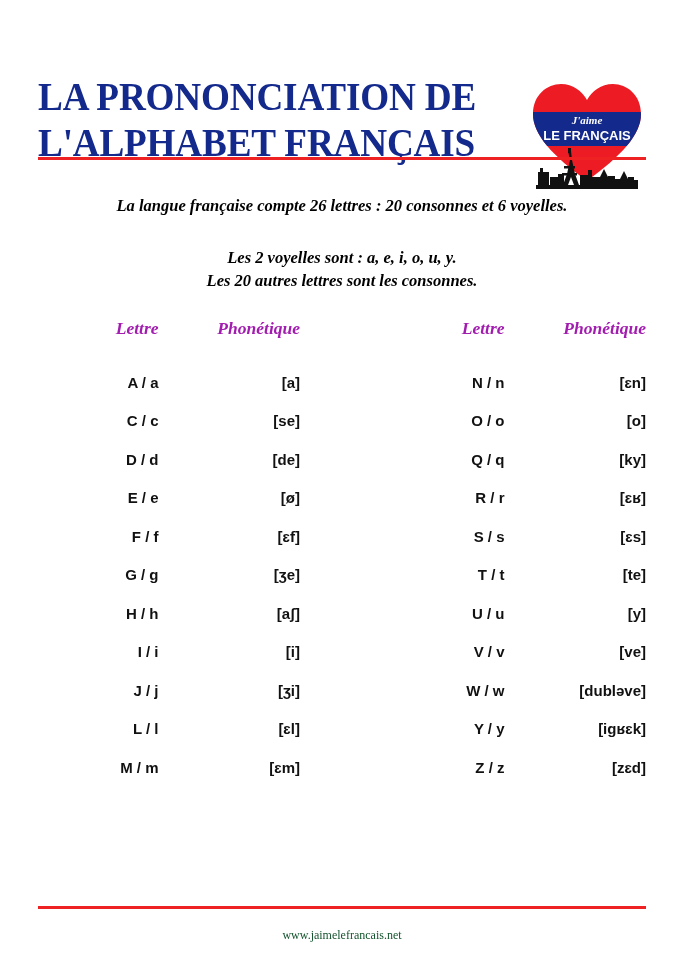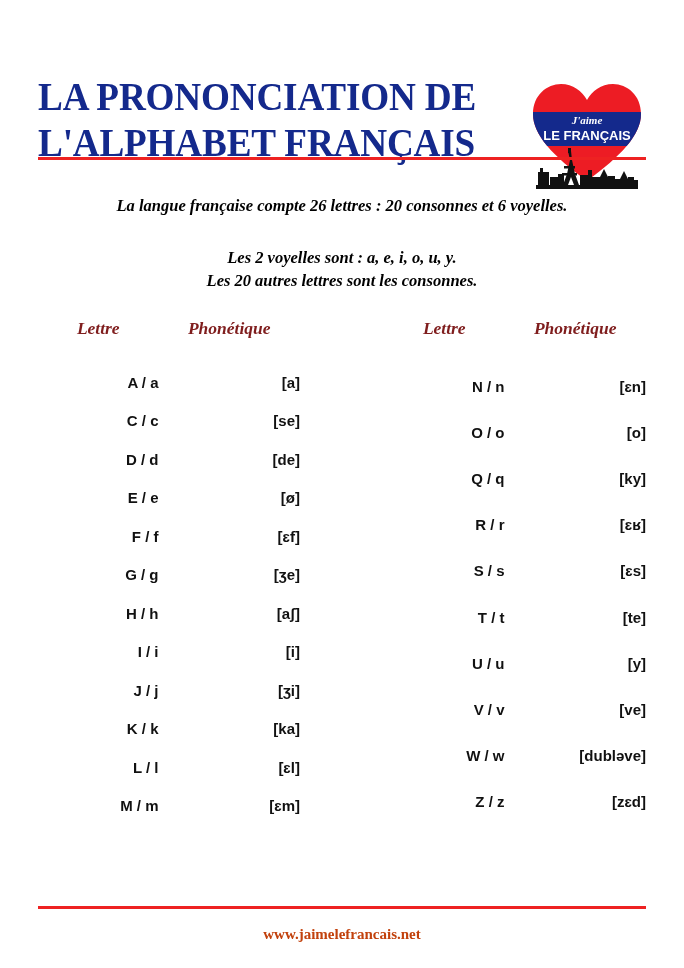--- a/index.html
+++ b/index.html
@@ -91,27 +91,27 @@
     top: 318px;
     display: flex;
     justify-content: space-between;
   }
   .tbl {
     width: 262px;
     border-collapse: collapse;
     table-layout: fixed;
   }
   .tbl th {
-    color: #7f1d1d;
+    color: #a21caf;
     font-family: "Liberation Serif", serif;
     font-style: italic;
     font-weight: bold;
     font-size: 17.5px;
     padding: 0 0 24px 0;
-    text-align: center;
+    text-align: right;
   }
   .tbl td {
     color: #111111;
     font-family: "Liberation Sans", sans-serif;
     font-weight: bold;
     font-size: 15px;
     text-align: right;
     height: 38.5px;
     padding: 0;
     vertical-align: middle;
@@ -121,24 +121,24 @@
 
   
   .footer {
     position: absolute;
     left: 38px;
     right: 38px;
     top: 925px;
     text-align: center;
   }
   .footer-link {
-    color: #c2410c;
+    color: #14532d;
     font-family: "Liberation Serif", serif;
-    font-weight: bold;
-    font-size: 15px;
+    font-weight: normal;
+    font-size: 12px;
     text-decoration: none;
   }
 </style>
 </head>
 <body>
 
 <div class="page">
 
   <div class="header">
     <div class="title">LA PRONONCIATION DE
@@ -237,24 +237,20 @@
           </tr>
           <tr>
             <td>I / i</td>
             <td>[i]</td>
           </tr>
           <tr>
             <td>J / j</td>
             <td>[ʒi]</td>
           </tr>
           <tr>
-            <td>K / k</td>
-            <td>[ka]</td>
-          </tr>
-          <tr>
             <td>L / l</td>
             <td>[ɛl]</td>
           </tr>
           <tr>
             <td>M / m</td>
             <td>[ɛm]</td>
           </tr>
         </tbody>
     </table>
 
@@ -296,20 +292,24 @@
           </tr>
           <tr>
             <td>V / v</td>
             <td>[ve]</td>
           </tr>
           <tr>
             <td>W / w</td>
             <td>[dubləve]</td>
           </tr>
           <tr>
+            <td>Y / y</td>
+            <td>[igʁɛk]</td>
+          </tr>
+          <tr>
             <td>Z / z</td>
             <td>[zɛd]</td>
           </tr>
         </tbody>
     </table>
 
   </div>
 
   <div class="rule rule-bottom"></div>
 

